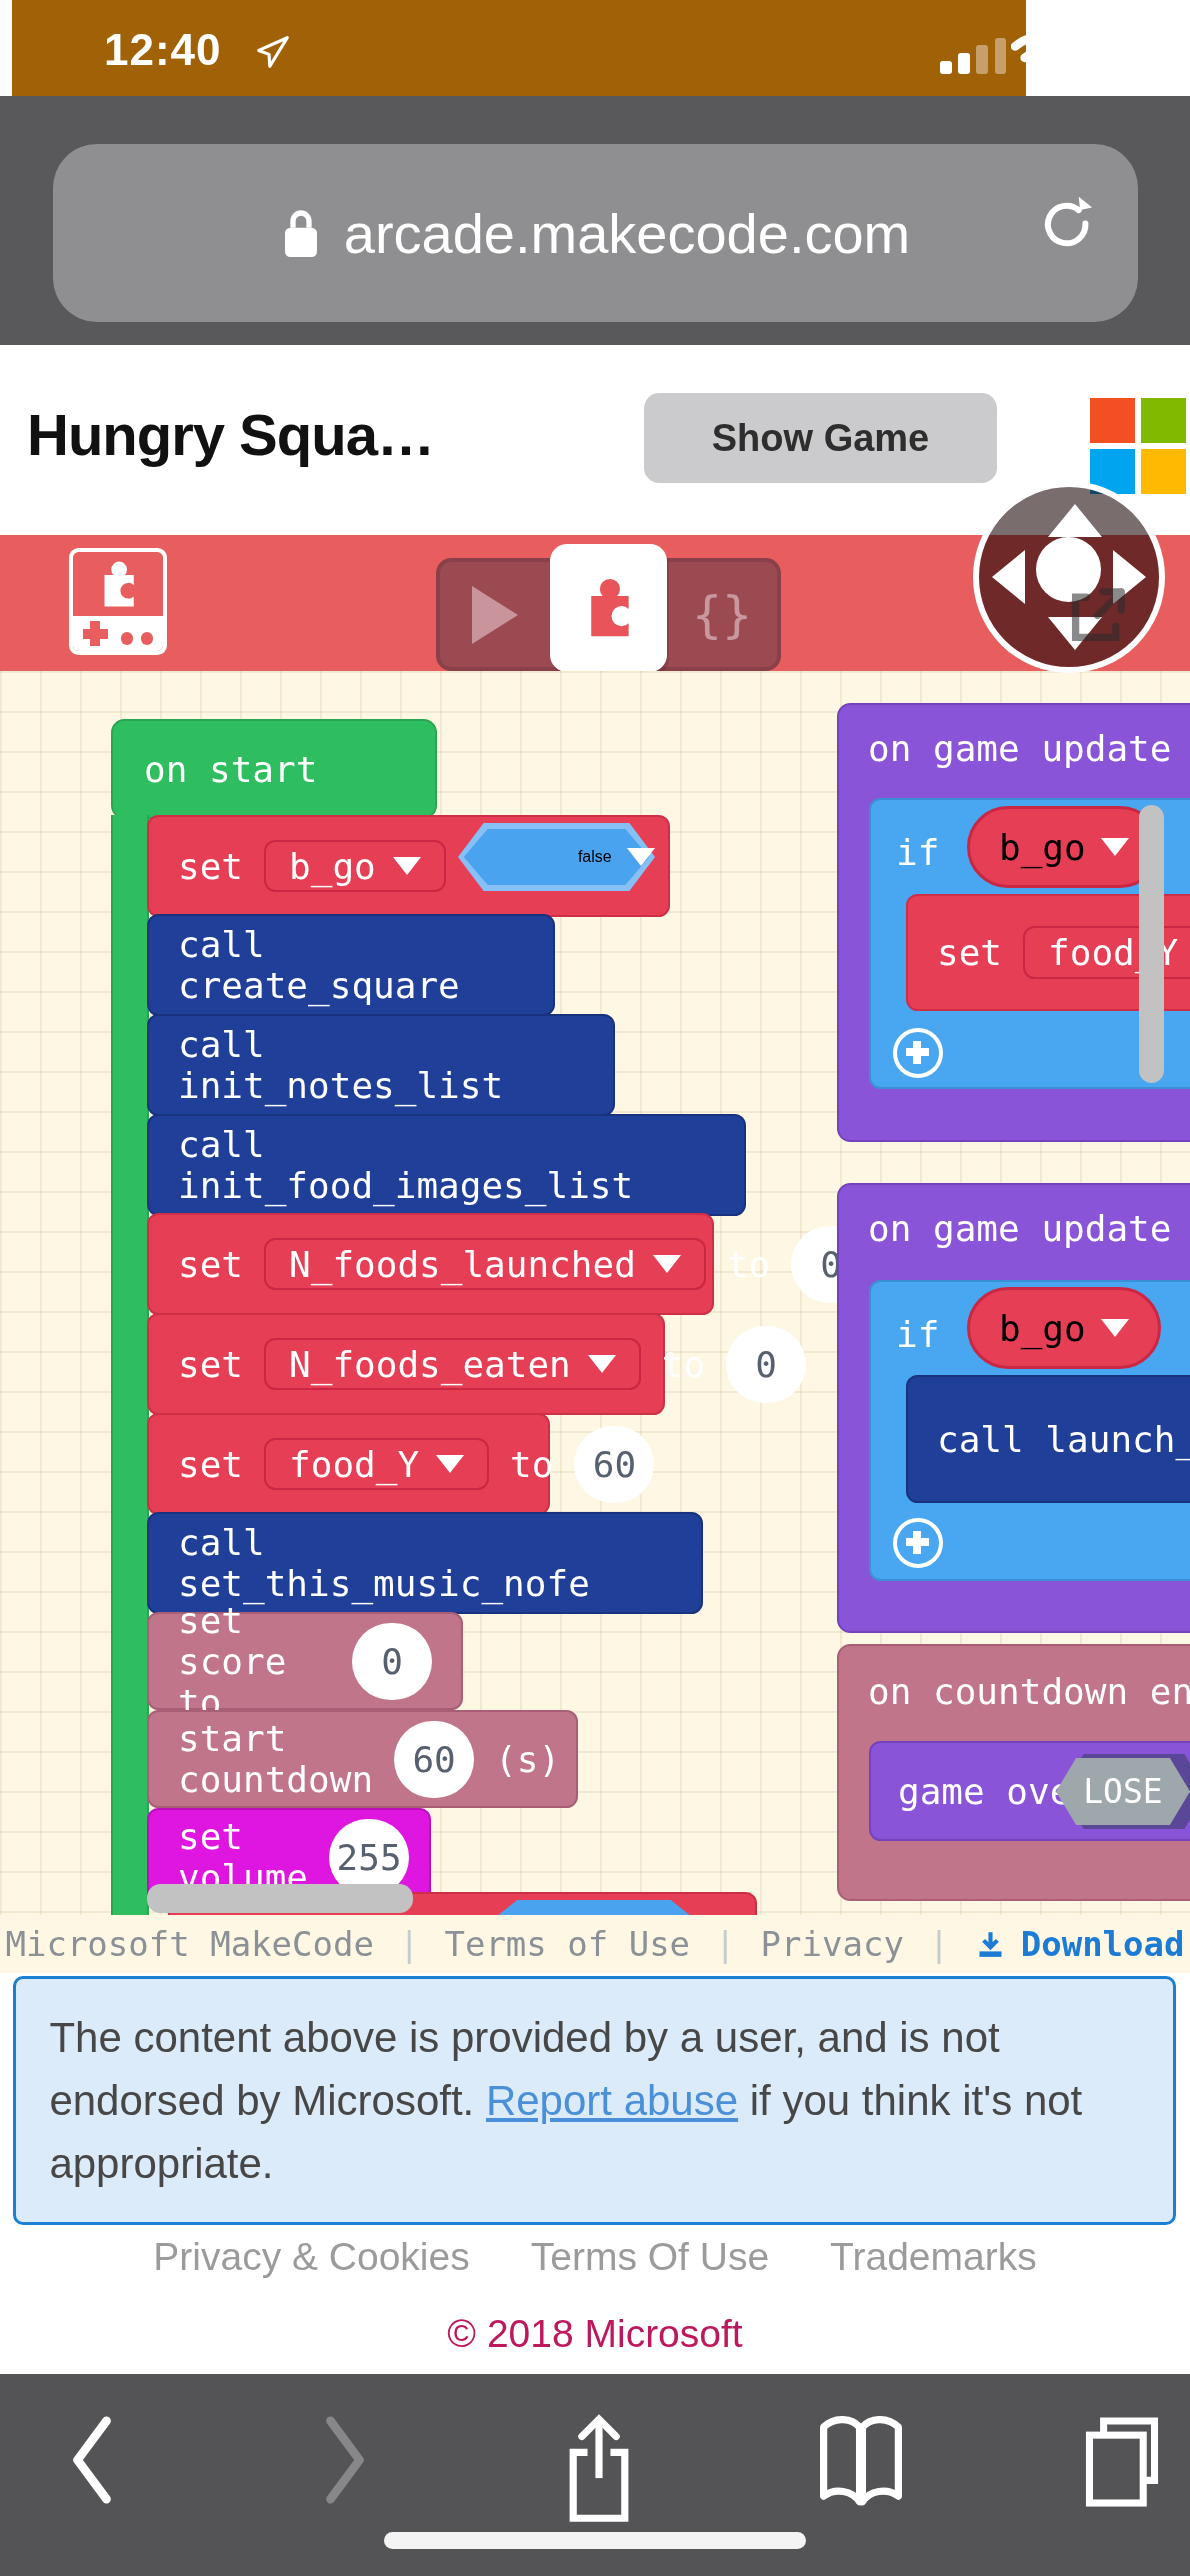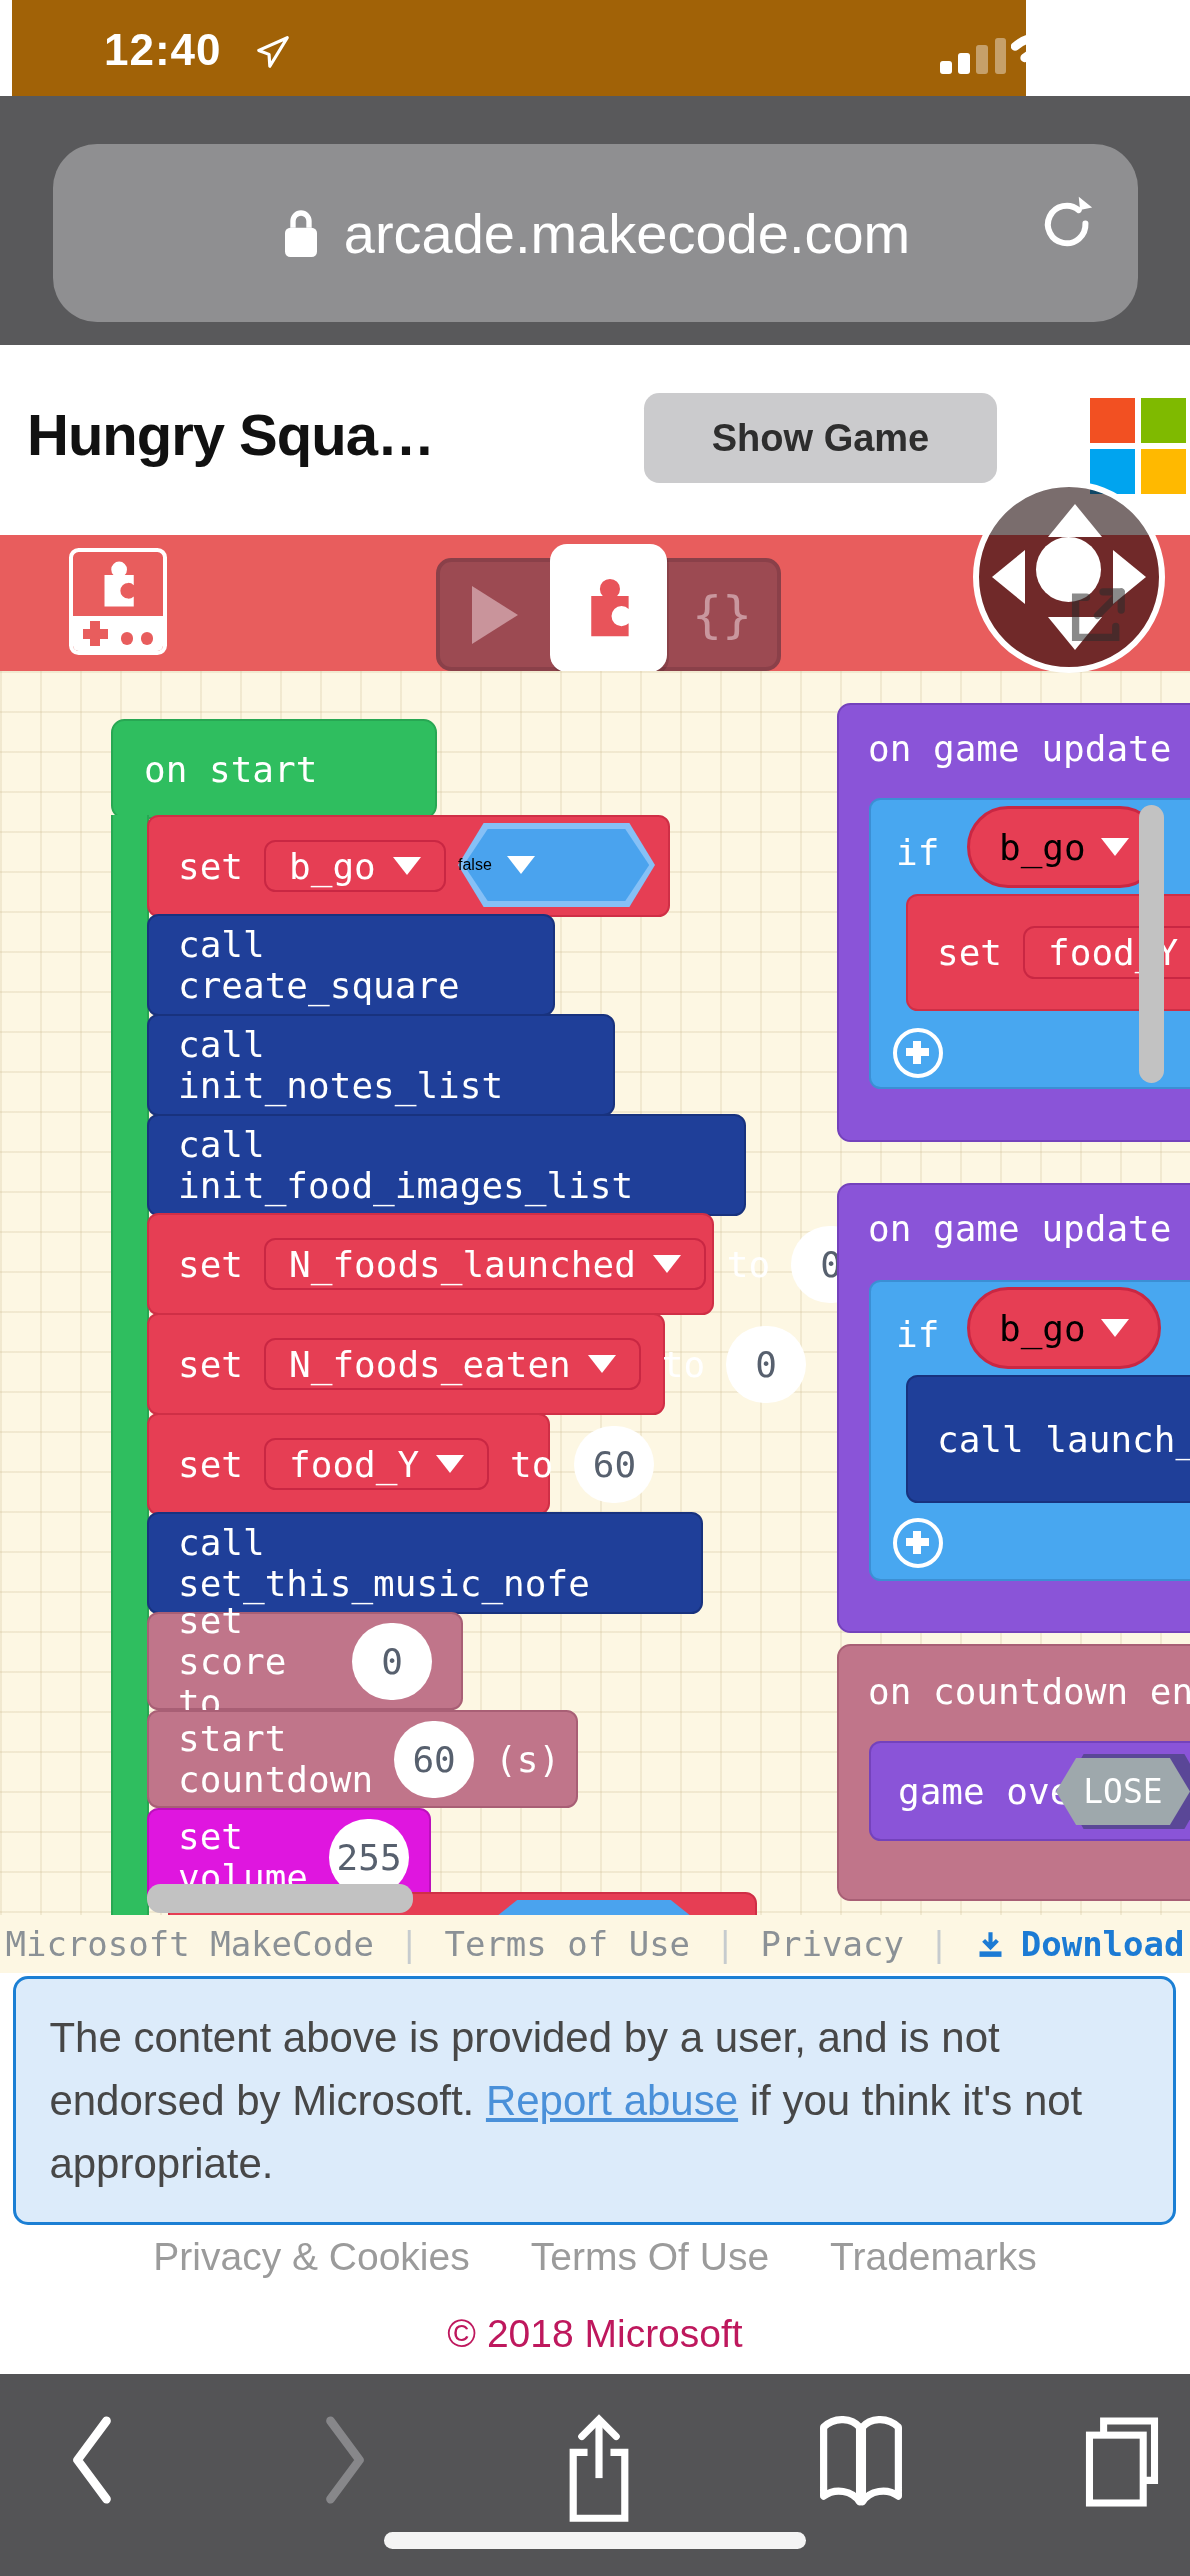--- a/index.html
+++ b/index.html
@@ -75,40 +75,40 @@
   .c-fn{background:#1F3F99;border:2.9px solid #18327E;}
   .c-logic{background:#48A7F0;border:2.9px solid #3B8FD4;}
   .c-info{background:#C0758A;border:2.9px solid #A85F75;}
   .c-music{background:#DF16DF;border:2.9px solid #BC10BC;}
   .c-game{background:#8A54D8;border:2.9px solid #7442BC;}
   .spine{position:absolute;left:111px;width:38px;background:#2FBE5F;border-left:2.9px solid #28A753;border-right:2.9px solid #28A753;box-sizing:border-box;}
   .vfield{border:2.9px solid #C92743;border-radius:11.5px;padding:3.8px 23px;display:flex;align-items:center;gap:17px;}
   .dd{width:0;height:0;border-left:14.4px solid transparent;border-right:14.4px solid transparent;border-top:18px solid #fff;}
   .num{background:#fff;color:#57606E;border-radius:957px;min-width:42px;height:77px;padding:0 19px;
        display:flex;align-items:center;justify-content:center;}
-  .hexwrap{position:relative;width:197px;height:84px;display:flex;align-items:center;justify-content:flex-start;}
+  .hexwrap{position:relative;width:197px;height:68px;display:flex;align-items:center;justify-content:flex-end;}
   .hexouter{position:absolute;inset:0;background:#86C0F6;clip-path:polygon(13% 0,87% 0,100% 50%,87% 100%,13% 100%,0 50%);}
   .hexinner{position:absolute;inset:5.8px;background:#4AA3EE;clip-path:polygon(13% 0,87% 0,100% 50%,87% 100%,13% 100%,0 50%);}
   .hexlabel{position:relative;display:flex;align-items:center;gap:15.3px;z-index:2;}
   .varpill{background:#E63E54;border:3.8px solid #C92743;border-radius:957px;height:82px;padding:0 29px;
            display:flex;align-items:center;gap:15.3px;box-sizing:border-box;}
   .plus-ic{width:50px;height:50px;border:4.8px solid #fff;border-radius:50%;position:relative;box-sizing:border-box;}
   .plus-ic:before,.plus-ic:after{content:"";position:absolute;background:#fff;}
   .plus-ic:before{left:8.6px;top:16.3px;width:23px;height:7.7px;}
   .plus-ic:after{left:16.3px;top:8.6px;width:7.7px;height:23px;}
   .scroll{position:absolute;background:#C2C2C2;border-radius:13.4px;}
 
   
   .mcfooter{position:absolute;left:0;top:1570px;width:1190px;height:58px;background:#FDF7E3;
             display:flex;align-items:center;justify-content:center;gap:25px;
             font-family:"DejaVu Sans Mono",monospace;font-size:34px;color:#8B9196;}
   .mcfooter .sep{color:#C6CBCE;}
   .dl{color:#1C7BD4;font-weight:700;display:flex;align-items:center;gap:13.4px;text-align:right;}
   .disclaimer{position:absolute;left:13.4px;top:1631px;width:1163px;box-sizing:border-box;
-              background:#DCEBFA;border:3.8px solid #1B7FD4;border-radius:15px;
+              background:#DCEBFA;border:3.8px solid #1B7FD4;border-radius:10px;
               padding:27px 33px;font-size:42px;line-height:63px;color:#474747;}
   .disclaimer a{color:#4A90D9;text-decoration:underline;}
   .legal{position:absolute;left:0;top:1890px;width:1190px;display:flex;justify-content:center;gap:61px;
          font-size:39px;color:#9B9B9B;}
   .copyright{position:absolute;left:0;top:1967px;width:1190px;text-align:center;font-size:39px;color:#be185d;}
 
   
   .safaribar{position:absolute;left:0;top:2374px;width:1190px;height:202px;background:#545456;}
   .sfico{position:absolute;top:38px;color:#fff;}
   .homebar{position:absolute;left:384px;top:158px;width:422px;height:17px;border-radius:9.6px;background:#F4F4F4;}

